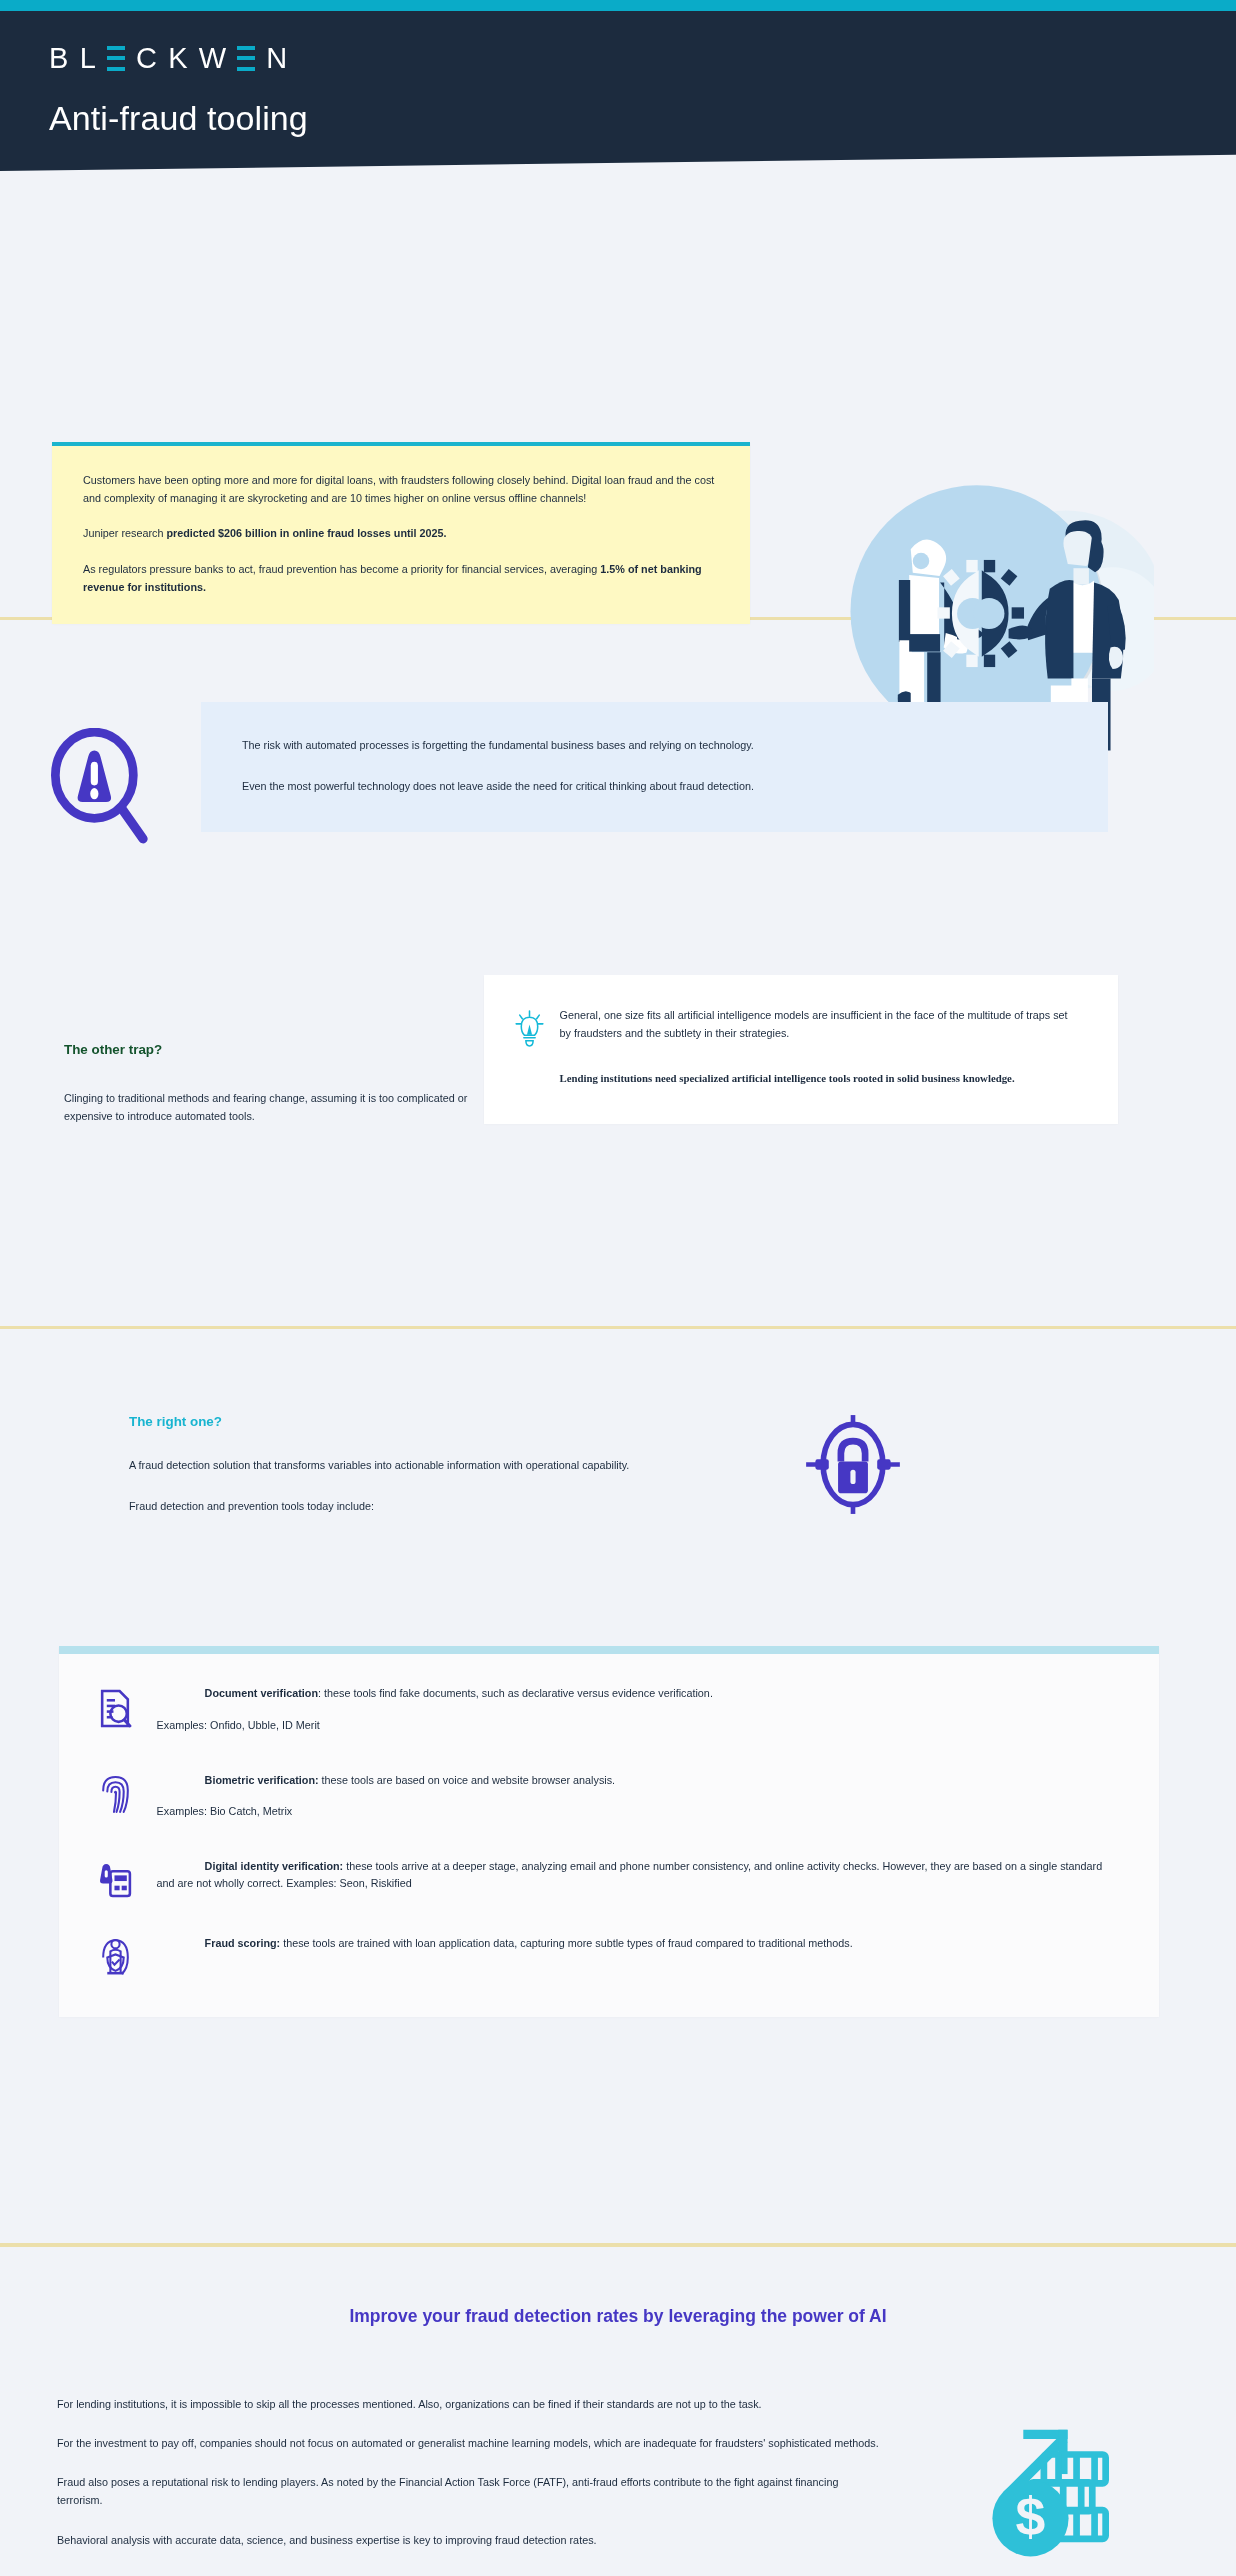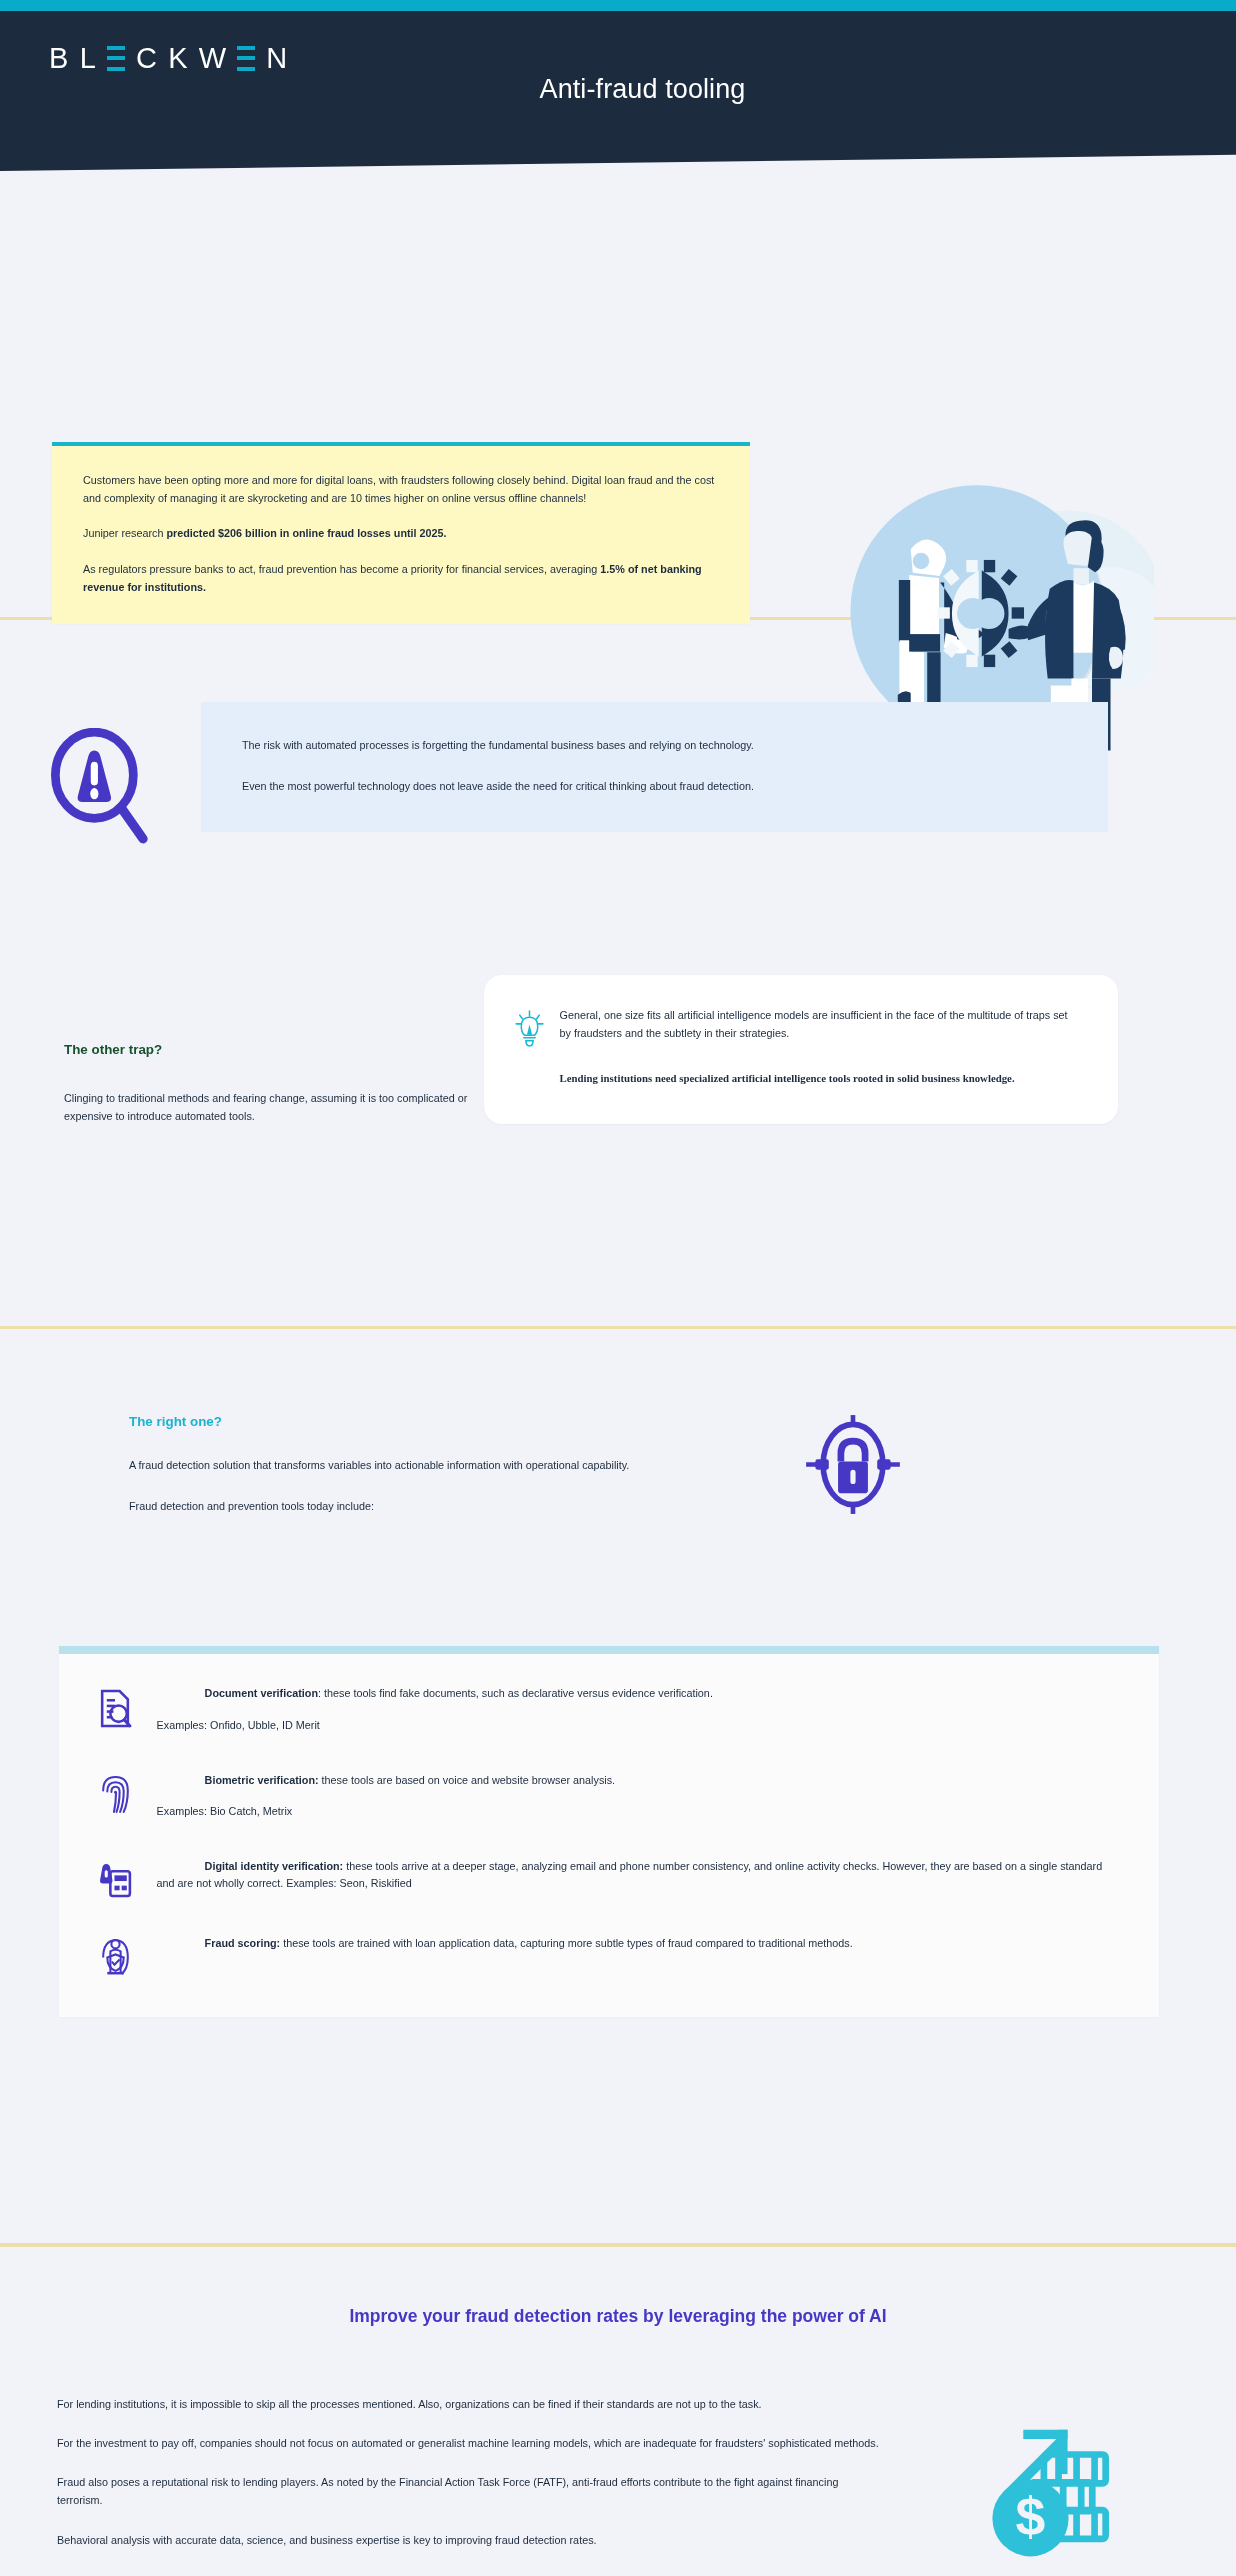--- a/index.html
+++ b/index.html
@@ -54,24 +54,24 @@
     padding: 1px 0;
   }
   .logo-e span {
     display: block;
     width: 100%;
     height: 4.1px;
     background: #0aabc8;
   }
   .header-title {
     color: #ffffff;
-    font-size: 27px;
+    font-size: 34px;
     font-weight: 400;
+    margin-top: 25px;
     letter-spacing: 0.1px;
-    text-align: center;
   }
   .header-slant {
     position: absolute;
     left: 0; bottom: -17.5px;
     width: 1288px;
     height: 36px;
     background: #f1f3f8;
     transform: rotate(-0.75deg);
     transform-origin: left bottom;
   }
@@ -155,21 +155,20 @@
     margin-bottom: 33px;
   }
   .trap-right {
     width: 634px;
     background: #ffffff;
     padding: 32px 41px 36px 31px;
     display: flex;
     gap: 15.5px;
     align-items: flex-start;
     box-shadow: 0 0.5px 2.1px rgba(0,0,0,0.04);
-    border-radius: 18px;
   }
   .trap-right .copy { flex: 1; }
   .trap-right .copy p { margin-bottom: 27px; }
   .trap-right .copy p:last-child { margin-bottom: 0; }
   .bold-note { font-weight: 700; font-family: Liberation Serif, serif; }
 
   
   .sec3 { position: relative; height: 914px; }
 
   .right-row {

